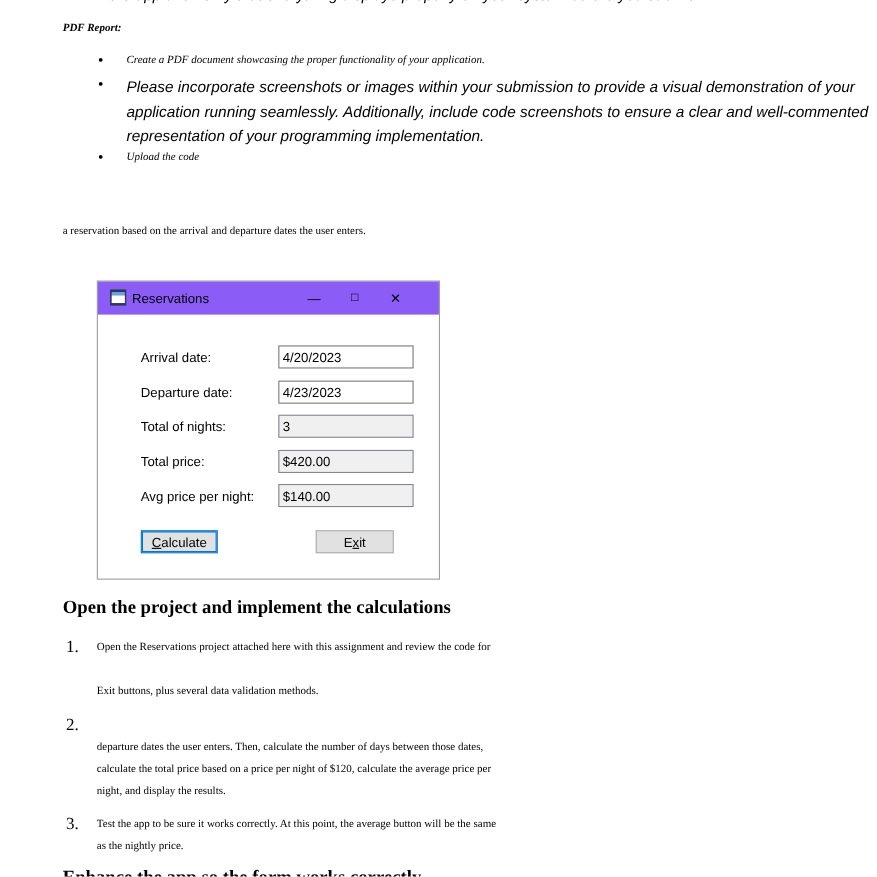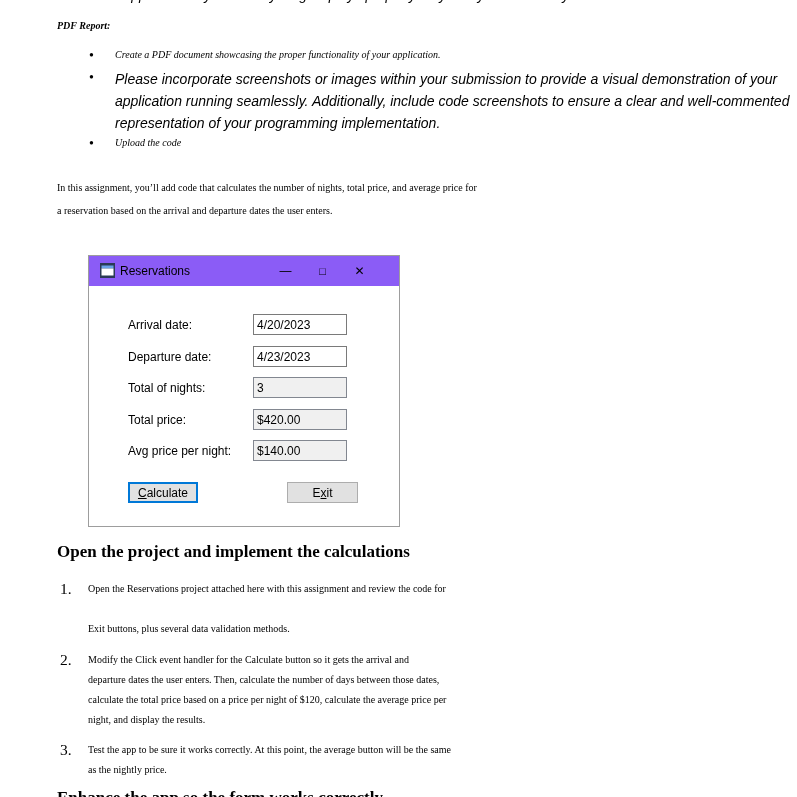--- a/index.html
+++ b/index.html
@@ -22,21 +22,21 @@
   .titlebar { position:absolute; left:0; top:0; width:100%; height:30px; background:#8b5cf6; }
   .app-icon { position:absolute; left:11px; top:7px; width:15px; height:15px; display:block; }
   .win-title { position:absolute; left:31px; top:8px; font-size:12px; }
   .cap-btn { position:absolute; top:0; width:31px; height:29px; display:flex;
              align-items:center; justify-content:center; font-size:12px; color:#000; cursor:default; }
   .cap-min { left:181px; }
   .cap-max { left:218px; font-size:11px; }
   .cap-close { left:255px; }
 
   .form-label { position:absolute; white-space:nowrap; font-size:12px; }
-  .form-input { position:absolute; width:94px; height:21px; border:1px solid #7a7a7a;
+  .form-input { position:absolute; width:123px; height:21px; border:1px solid #7a7a7a;
                 background:#fff; font-family:"Liberation Sans", sans-serif; font-size:12px;
                 padding:0 0 0 3px; border-radius:0; outline:none; }
   .form-input.ro { background:#f0f0f0; border-color:#828790; }
   .win-btn { position:absolute; height:21px; background:#e1e1e1; border:1px solid #adadad;
              font-family:"Liberation Sans", sans-serif; font-size:12px; display:flex;
              align-items:center; justify-content:center; border-radius:0; cursor:default; }
   .win-btn.focused { border:1px solid #0078d7; box-shadow: inset 0 0 0 1px #0078d7; }
   .accel { text-decoration:underline; }
 </style>
 </head>
@@ -52,21 +52,20 @@
   <div class="line serif-it" style="left:115px;top:46px">Create a PDF document showcasing the proper functionality of your application.</div>
 
   <div class="bullet" style="left:89px;top:70px">•</div>
   <div class="line sans-it" style="left:115px;top:70px">Please incorporate screenshots or images within your submission to provide a visual demonstration of your</div>
   <div class="line sans-it" style="left:115px;top:92px">application running seamlessly. Additionally, include code screenshots to ensure a clear and well-commented</div>
   <div class="line sans-it" style="left:115px;top:114px">representation of your programming implementation.</div>
 
   <div class="bullet" style="left:89px;top:136px">•</div>
   <div class="line serif-it" style="left:115px;top:134px">Upload the code</div>
 
-  <div class="line" style="left:57px;top:179px">In this assignment, you’ll add code that calculates the number of nights, total price, and average price for</div>
   <div class="line" style="left:57px;top:202px">a reservation based on the arrival and departure dates the user enters.</div>
 
   <div class="window">
     <div class="titlebar">
       <span class="app-icon">
         <svg width="15" height="15" viewBox="0 0 15 15">
           <rect width="15" height="15" fill="#2b3a55"></rect>
           <rect x="1.5" y="2.5" width="12" height="3" fill="#6aa2e8"></rect>
           <rect x="1.5" y="5.5" width="12" height="7" fill="#ffffff"></rect>
         </svg>
@@ -105,21 +104,20 @@
       </button>
   </div>
 
   <div class="section-heading" style="left:57px;top:542px">Open the project and implement the calculations</div>
 
   <div class="stepnum" style="left:60px;top:580px">1.</div>
   <div class="line" style="left:88px;top:580px">Open the Reservations project attached here with this assignment and review the code for</div>
   <div class="line" style="left:88px;top:620px">Exit buttons, plus several data validation methods.</div>
 
   <div class="stepnum" style="left:60px;top:651px">2.</div>
-  <div class="line" style="left:88px;top:651px">Modify the Click event handler for the Calculate button so it gets the arrival and</div>
   <div class="line" style="left:88px;top:671px">departure dates the user enters. Then, calculate the number of days between those dates,</div>
   <div class="line" style="left:88px;top:691px">calculate the total price based on a price per night of $120, calculate the average price per</div>
   <div class="line" style="left:88px;top:711px">night, and display the results.</div>
 
   <div class="stepnum" style="left:60px;top:741px">3.</div>
   <div class="line" style="left:88px;top:741px">Test the app to be sure it works correctly. At this point, the average button will be the same</div>
   <div class="line" style="left:88px;top:761px">as the nightly price.</div>
 
   <div class="section-heading" style="left:57px;top:788px">Enhance the app so the form works correctly</div>
 

